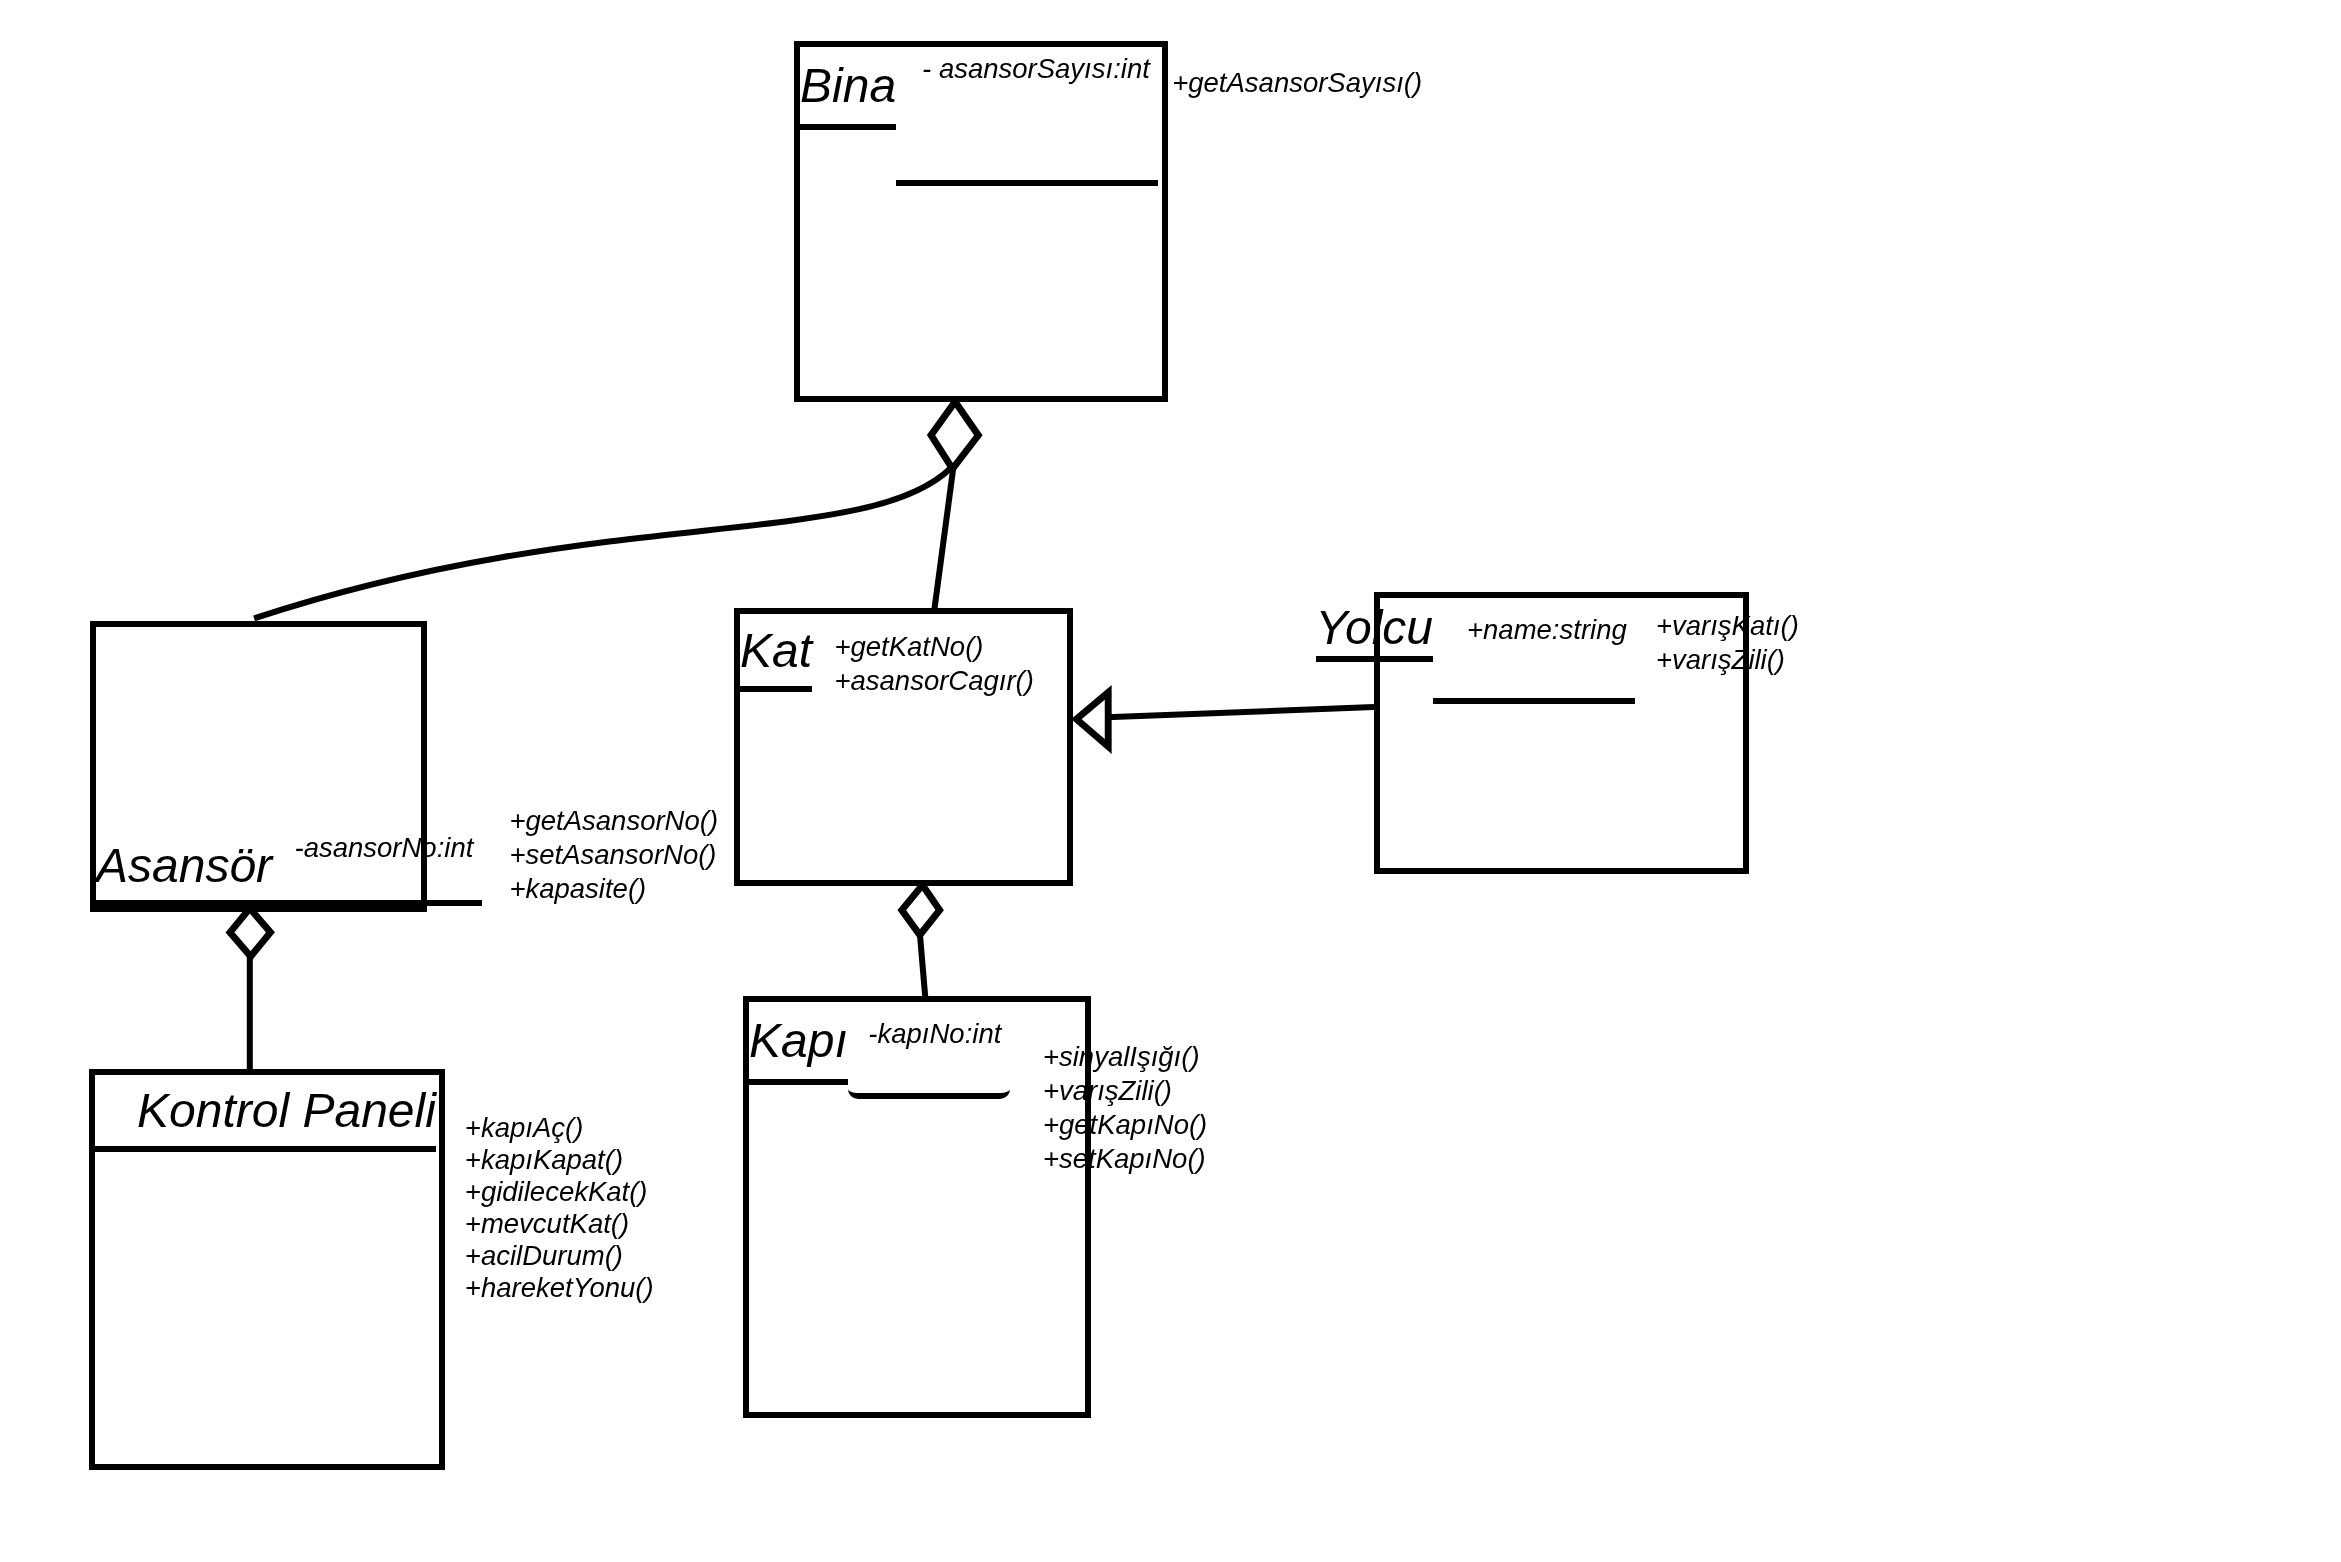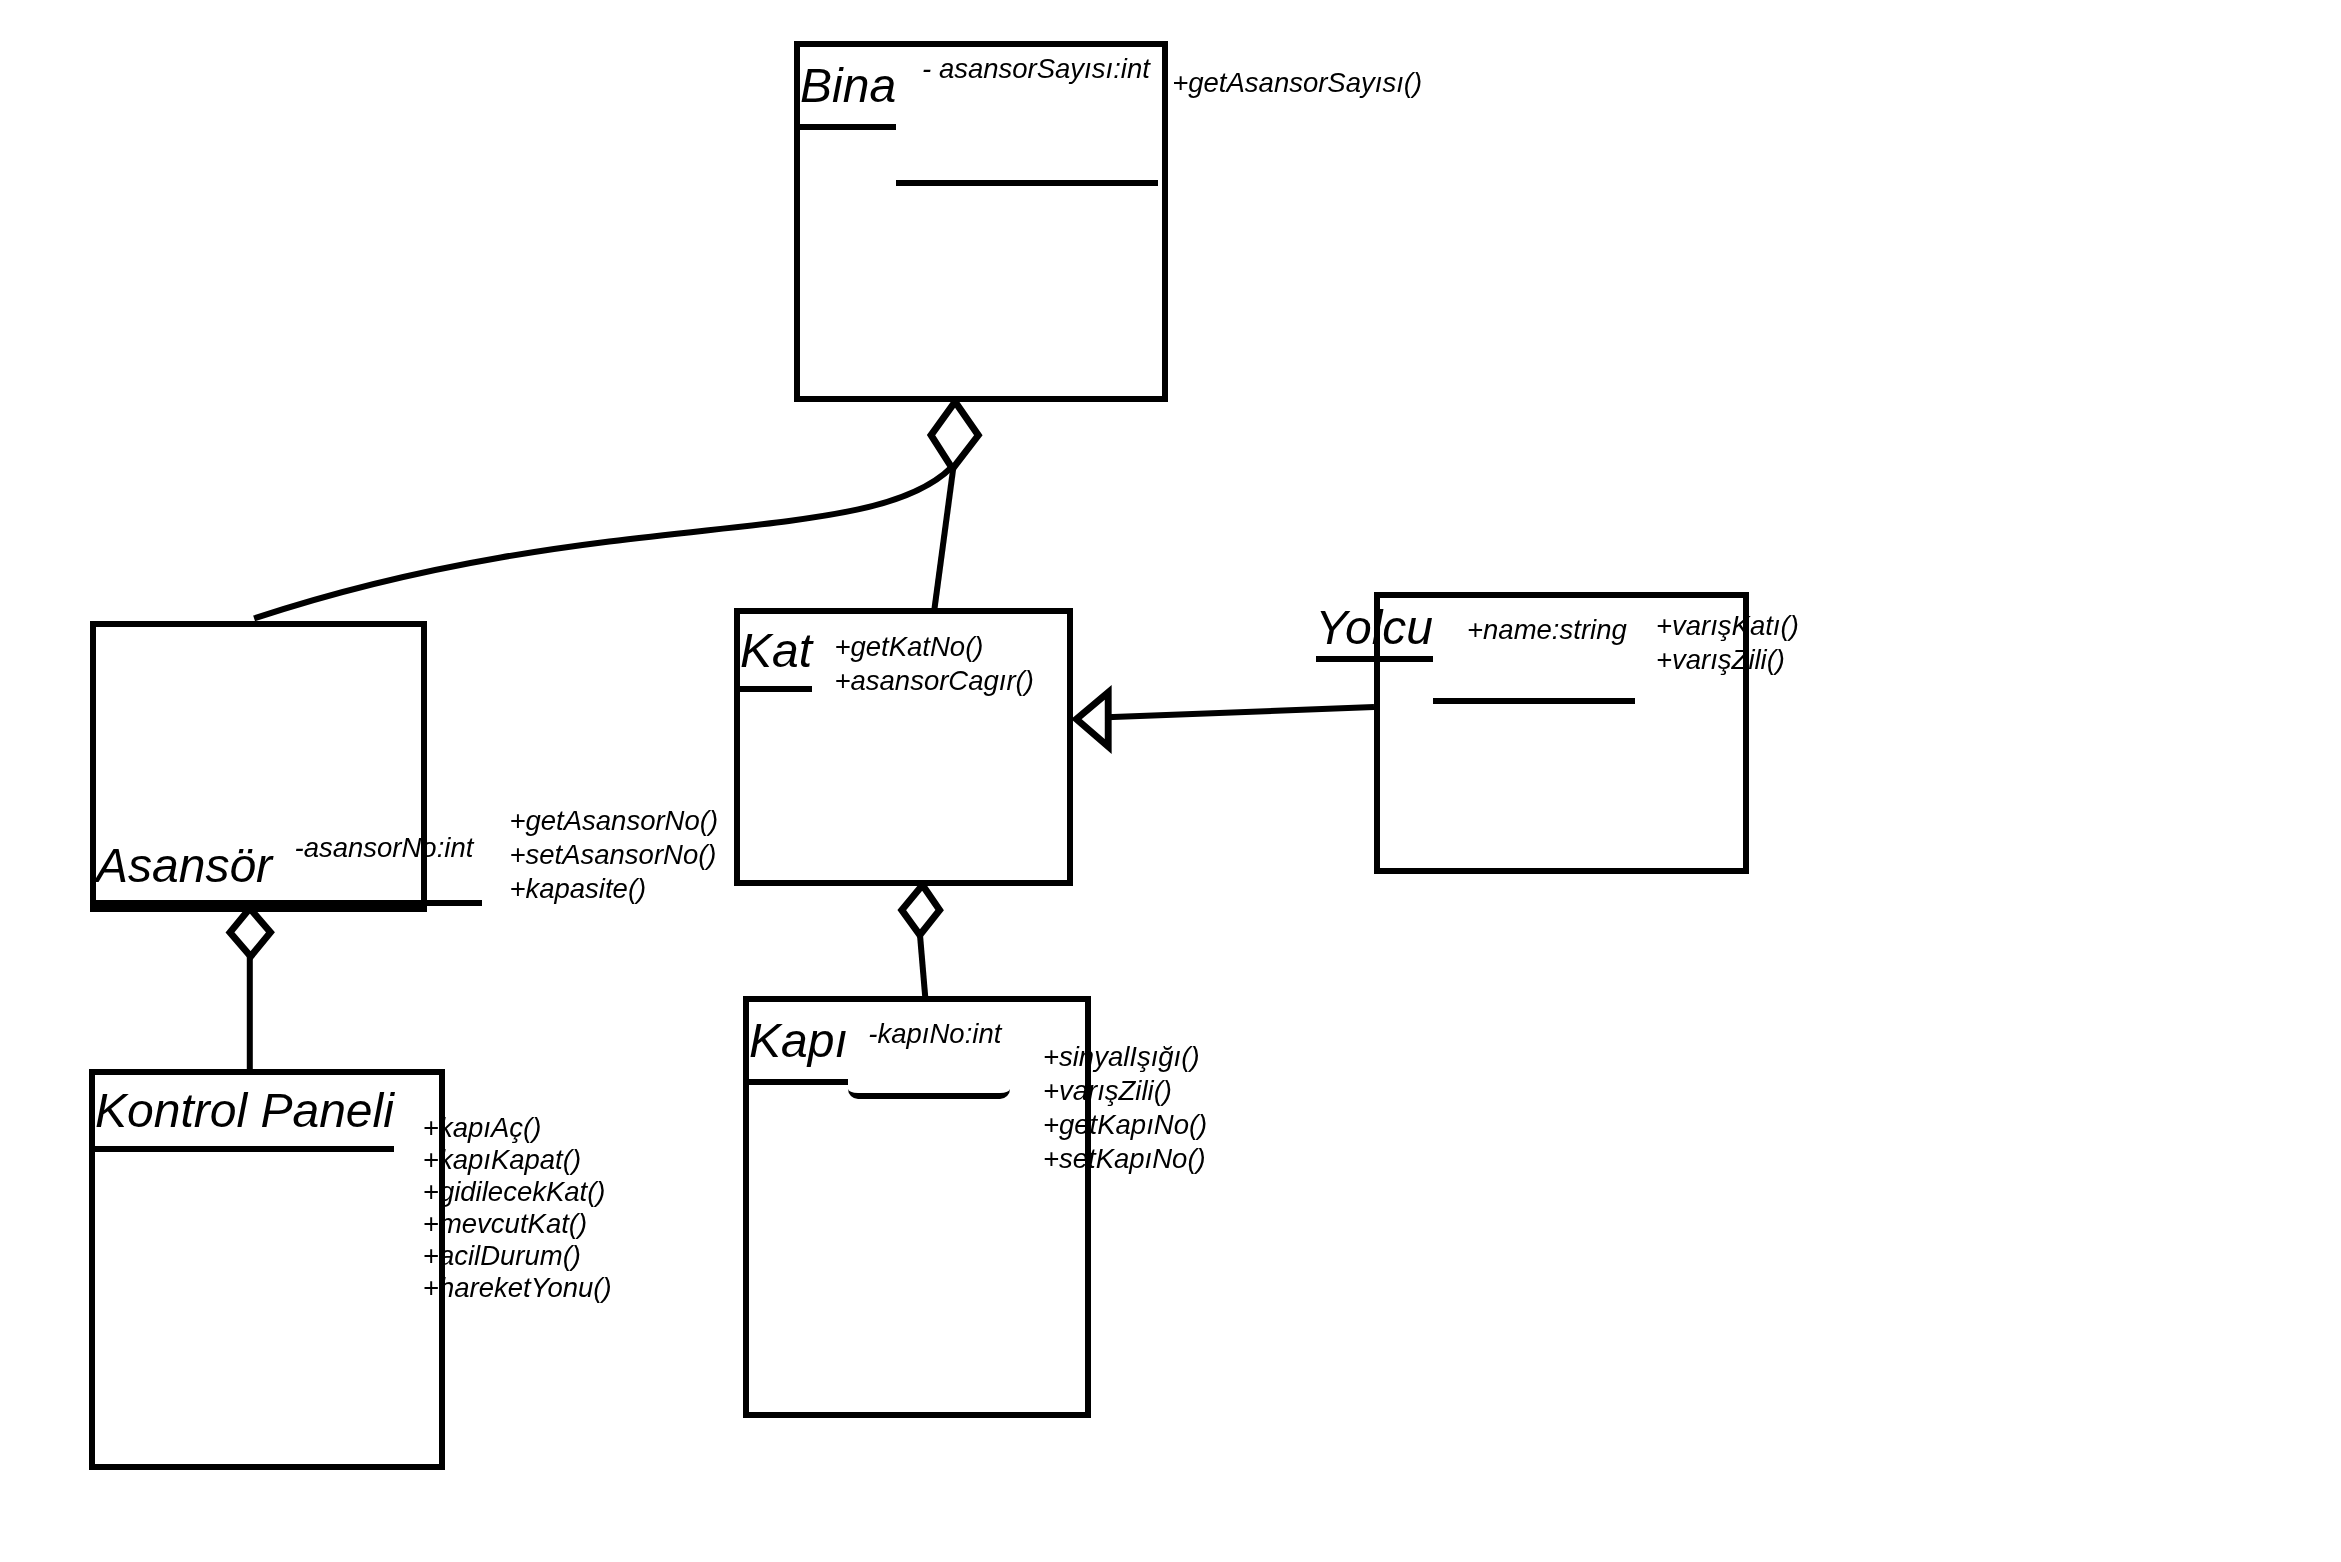--- a/index.html
+++ b/index.html
@@ -73,21 +73,21 @@
   #box-kat .uml-methods { padding: 15.5px 8.6px 0 22.4px; }
 
   
   #box-yolcu { left: 1374px; top: 592px; width: 375px; height: 282px; justify-content: center; }
   #box-yolcu .uml-title   { height: 64px; }
   #box-yolcu .uml-attrs   { height: 106px; padding: 14.6px 8.6px 0 34px; }
   #box-yolcu .uml-methods { padding: 11.2px 8.6px 0 20.6px; }
 
   
   #box-kontrol { left: 89px; top: 1069px; width: 356px; height: 401px; }
-  #box-kontrol .uml-title   { height: 77px; }
+  #box-kontrol .uml-title   { height: 77px; padding-left: 42px; }
   #box-kontrol .uml-attrs   { height: 103px; }
   #box-kontrol .uml-methods { padding: 6px 5.2px 0 29px; margin-top: 31px; }
   #box-kontrol .member { line-height: 32px; }
 
   
   #box-kapi { left: 743px; top: 996px; width: 348px; height: 422px; }
   #box-kapi .uml-title   { height: 83px; }
   #box-kapi .uml-attrs   { height: 97px; padding: 14.6px 8.6px 0 20.6px; border-radius: 10px; }
   #box-kapi .uml-methods { padding: 38px 8.6px 0 33px; }
 </style>

